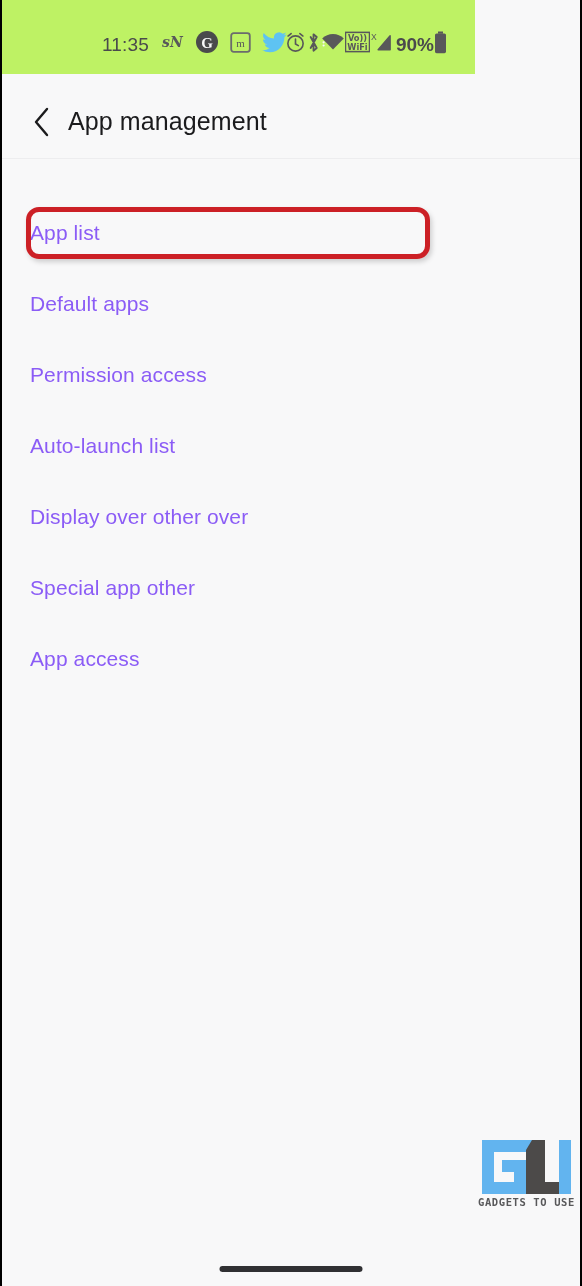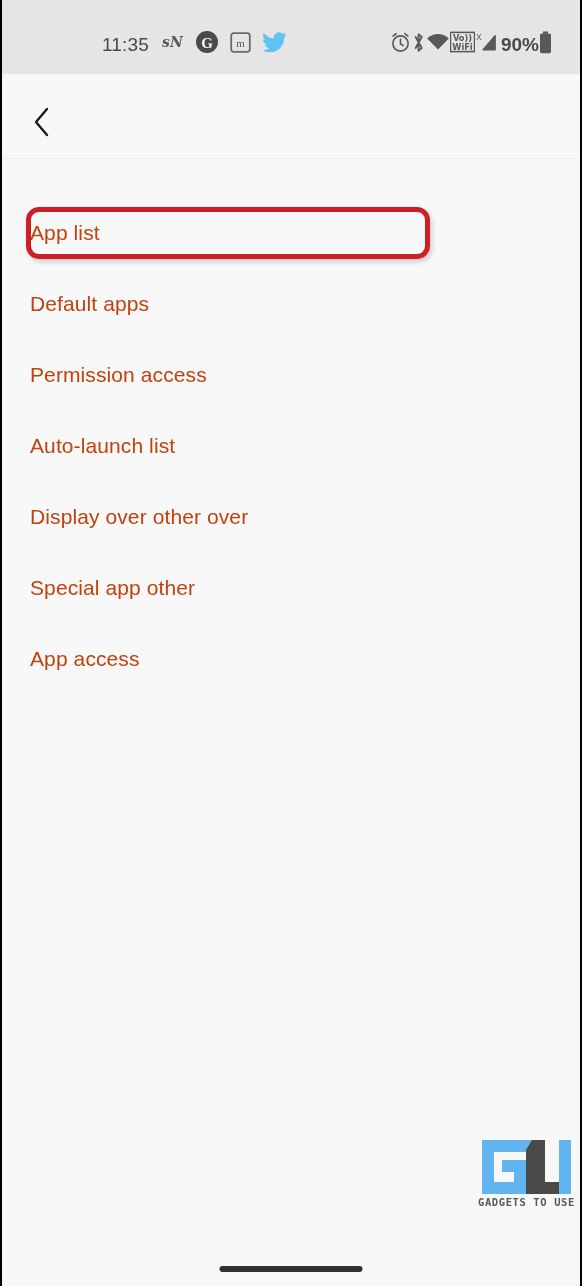--- a/index.html
+++ b/index.html
@@ -21,23 +21,23 @@
     width: 578px;
     height: 1286px;
     background: #f8f8f9;
     overflow: hidden;
   }
 
   
   .statusbar {
     position: absolute;
     left: 0; top: 0;
-    width: 578px;
+    width: 473px;
     height: 74px;
-    background: #e5e5e5;
+    background: #bef264;
     text-align: right;
   }
   .sb-left {
     position: absolute;
     left: 100px;
     top: 30px;
     height: 28px;
     display: flex;
     align-items: center;
     gap: 11px;
@@ -116,21 +116,21 @@
     left: 0;
     width: 578px;
     height: 50px;
     display: flex;
     align-items: center;
   }
   .row-label {
     position: absolute;
     left: 28px;
     font-size: 21px;
-    color: #c2410c;
+    color: #8b5cf6;
     letter-spacing: .1px;
     white-space: nowrap;
   }
 
   
   .highlight-box {
     position: absolute;
     left: 24px;
     top: 207px;
     width: 404px;
@@ -269,20 +269,21 @@
       </span>
     </div>
   </div>
 
   <div class="header">
     <div class="back-btn">
       <svg width="20" height="32" viewBox="0 0 20 32">
         <path d="M15 3 4 16 15 29" fill="none" stroke="#1b1b1d" stroke-width="2.4" stroke-linecap="round" stroke-linejoin="round"></path>
       </svg>
     </div>
+    <div class="page-title">App management</div>
   </div>
   <div class="hdr-divider"></div>
 
   <div class="list">
     <div class="row" style="top:48px">
       <span class="row-label">App list</span>
     </div>
     <div class="row" style="top:119px">
       <span class="row-label">Default apps</span>
     </div>

